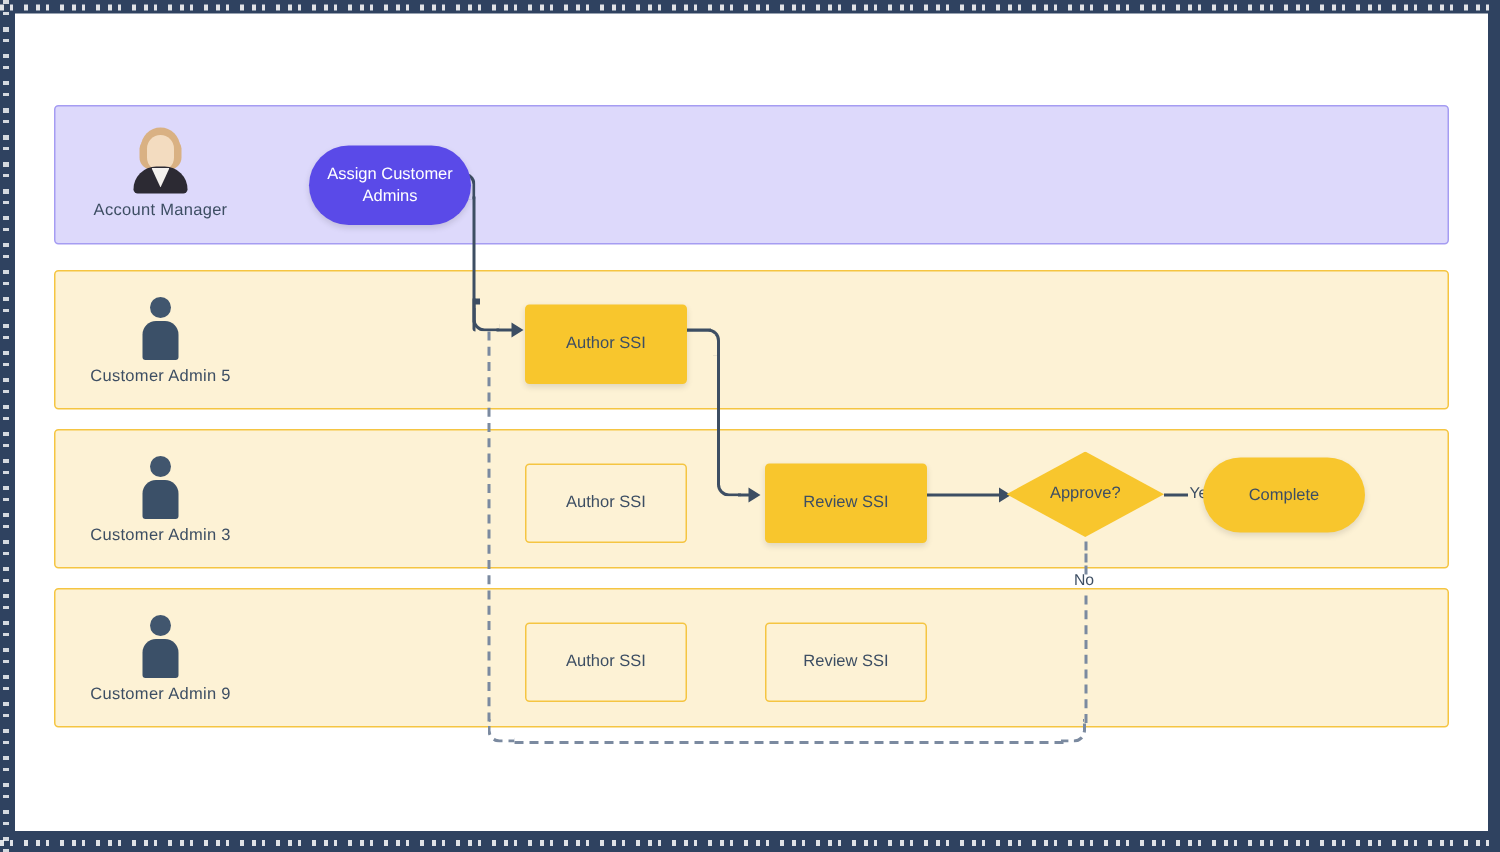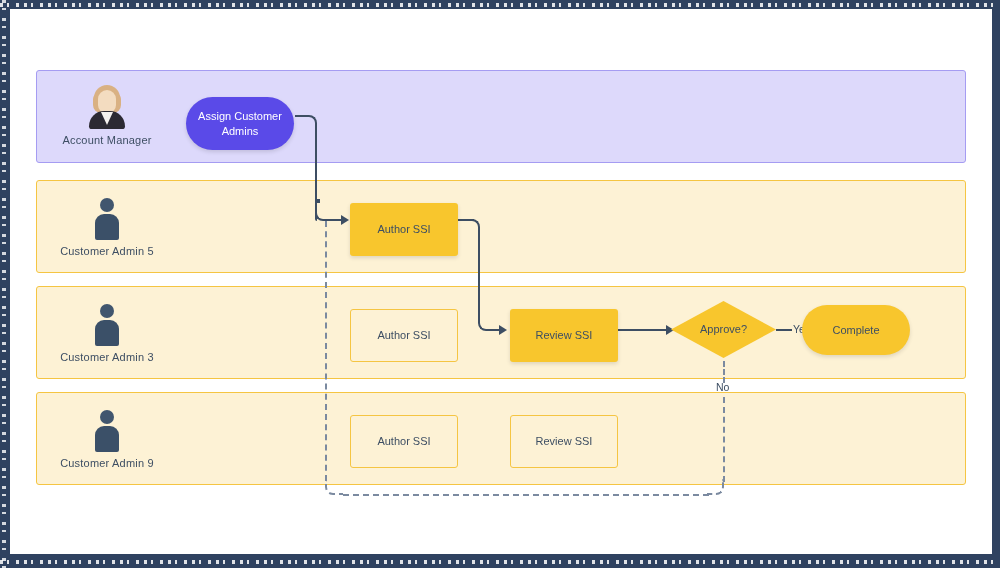--- a/index.html
+++ b/index.html
@@ -210,21 +210,21 @@
     <div class="dash-v" style="left:713px;top:352px;height:22px;"></div>
     <div class="edge-label" style="left:706px;top:372px;">No</div>
     <div class="dash-v" style="left:713px;top:388px;height:85px;"></div>
     <div class="dash-corner br" style="left:697px;top:470px;width:17px;height:16px;
          border-bottom-right-radius:8px;"></div>
     <div class="dash-h" style="left:333px;top:485px;width:366px;"></div>
     <div class="dash-corner" style="left:315px;top:470px;width:18px;height:16px;
          border-bottom-left-radius:8px;"></div>
     <div class="dash-v" style="left:315px;top:212px;height:260px;"></div>
 
-    <div class="node pill-purple" style="left:176px;top:88px;width:108px;height:53px;">
+    <div class="node pill-purple" style="left:196px;top:88px;width:108px;height:53px;">
       <span>Assign Customer Admins</span>
     </div>
 
     <div class="node task-solid" style="left:340px;top:194px;width:108px;height:53px;">
       <span>Author SSI</span>
     </div>
 
     <div class="node task-ghost" style="left:340px;top:300px;width:108px;height:53px;">
       <span>Author SSI</span>
     </div>

